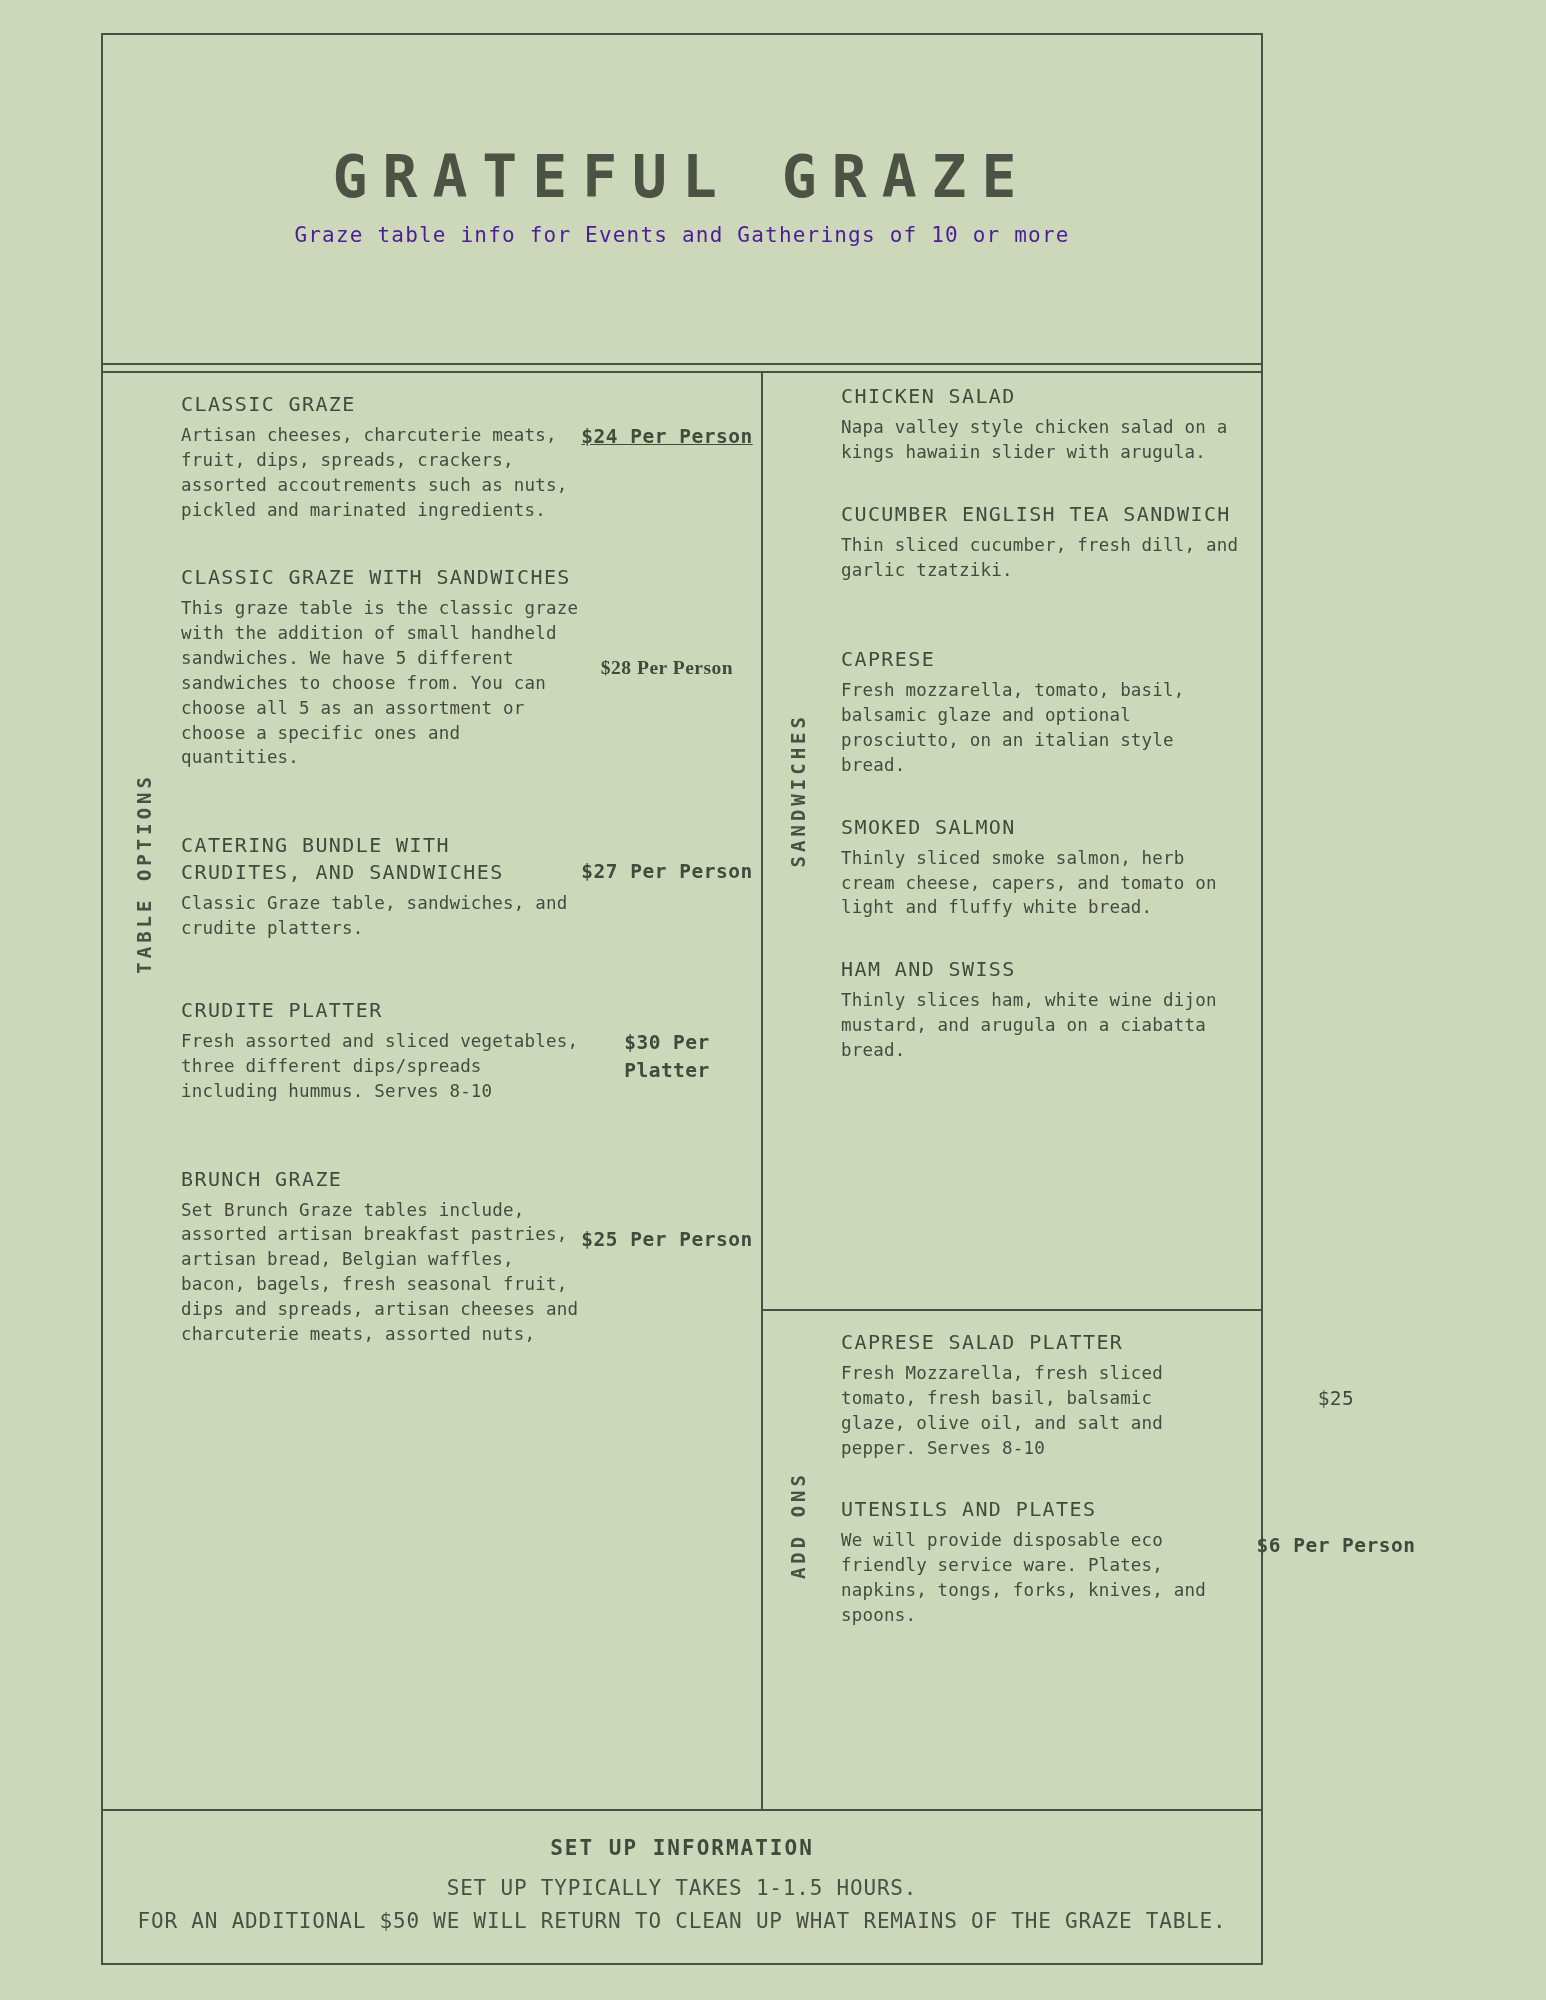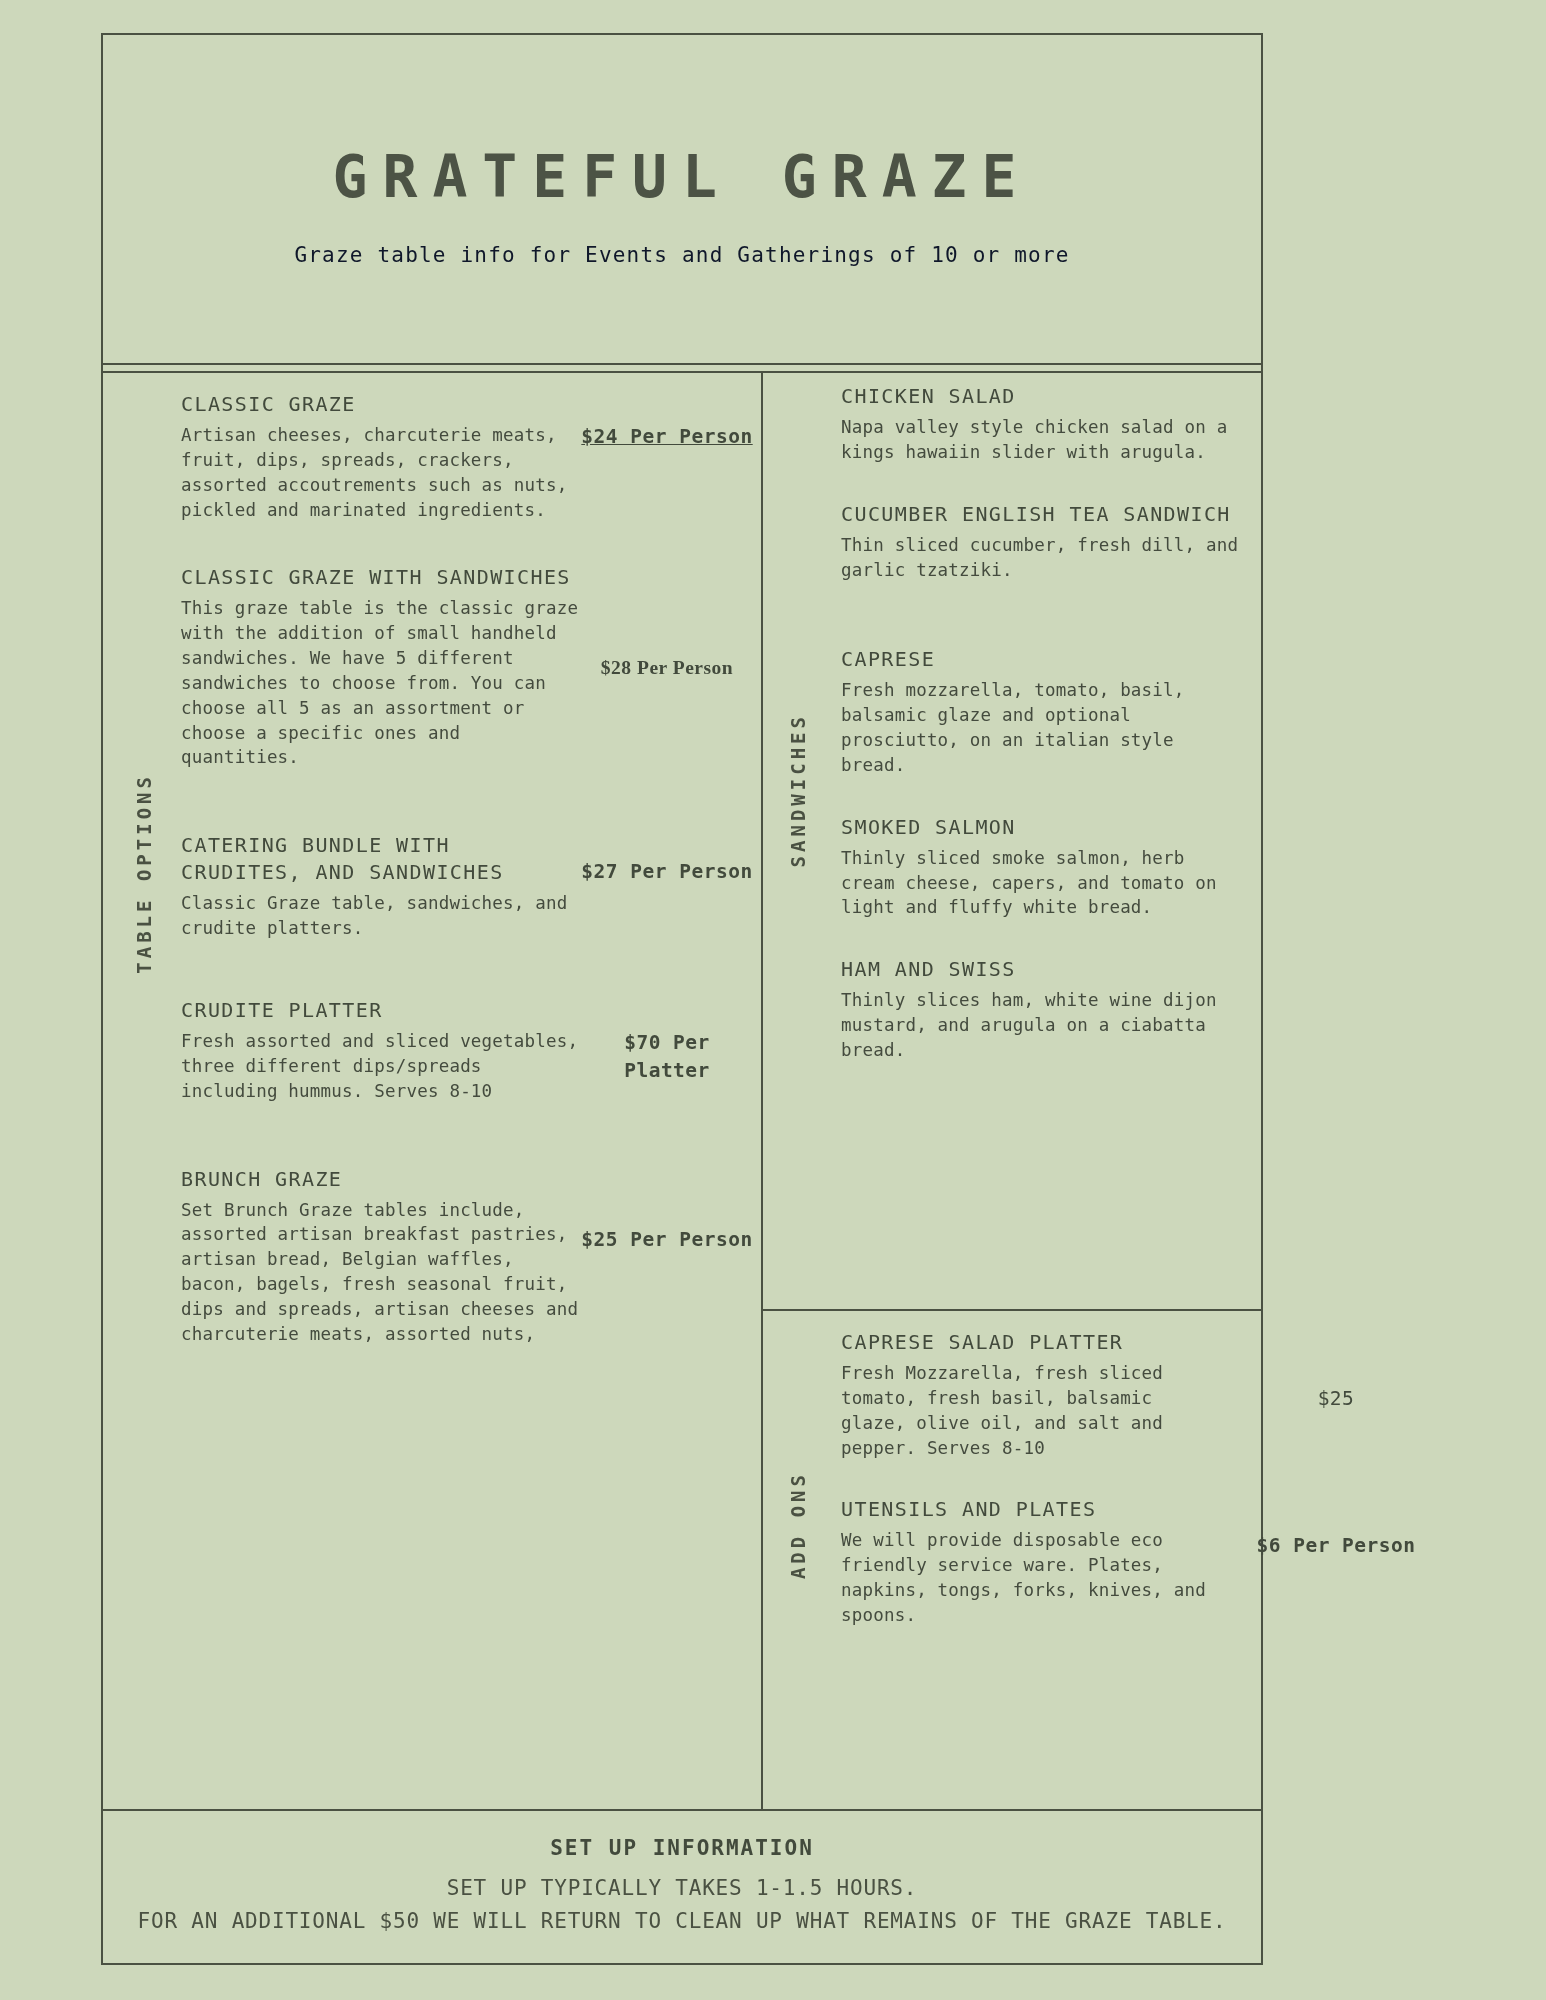--- a/index.html
+++ b/index.html
@@ -43,24 +43,24 @@
     margin-top: 108px;
     font-family: "DejaVu Sans Mono", monospace;
     font-size: 58px;
     font-weight: bold;
     letter-spacing: 15px;
     color: #4c5345;
     text-align: center;
     white-space: nowrap;
   }
   .subtitle {
-    margin-top: 32px;
+    margin-top: 12px;
     font-size: 21px;
     letter-spacing: 1.2px;
-    color: #0f172a;
+    color: #4c1d95;
     text-align: center;
     white-space: nowrap;
   }
 
   
   .body-wrap {
     position: absolute;
     left: 0;
     top: 336px;
     width: 100%;
@@ -252,21 +252,21 @@
             <div class="item-d">Classic Graze table, sandwiches, and crudite platters.</div>
           </div>
           <div class="price" style="padding-top:26px;">$27 Per Person</div>
         </div>
 
         <div class="item" style="margin-bottom:62px;">
           <div class="item-text">
             <div class="item-h">CRUDITE PLATTER</div>
             <div class="item-d">Fresh assorted and sliced vegetables, three different dips/spreads including hummus. Serves 8-10</div>
           </div>
-          <div class="price" style="padding-top:32px;">$70 Per Platter</div>
+          <div class="price" style="padding-top:32px;">$30 Per Platter</div>
         </div>
 
         <div class="item">
           <div class="item-text">
             <div class="item-h">BRUNCH GRAZE</div>
             <div class="item-d">Set Brunch Graze tables include, assorted artisan breakfast pastries, artisan bread, Belgian waffles, bacon, bagels, fresh seasonal fruit, dips and spreads, artisan cheeses and charcuterie meats, assorted nuts,</div>
           </div>
           <div class="price" style="padding-top:60px;">$25 Per Person</div>
         </div>
 

